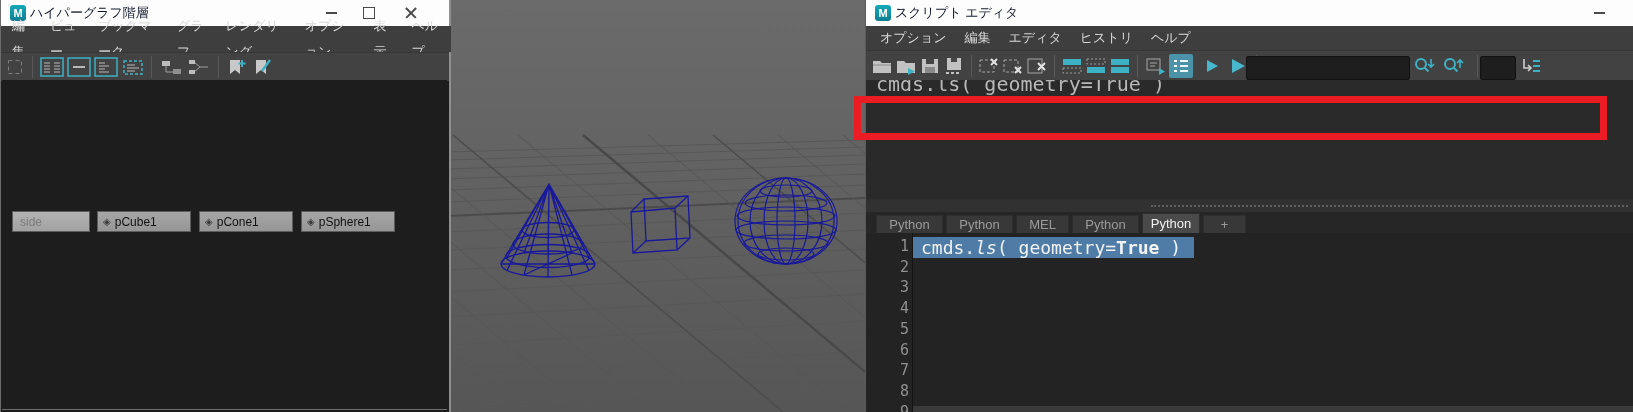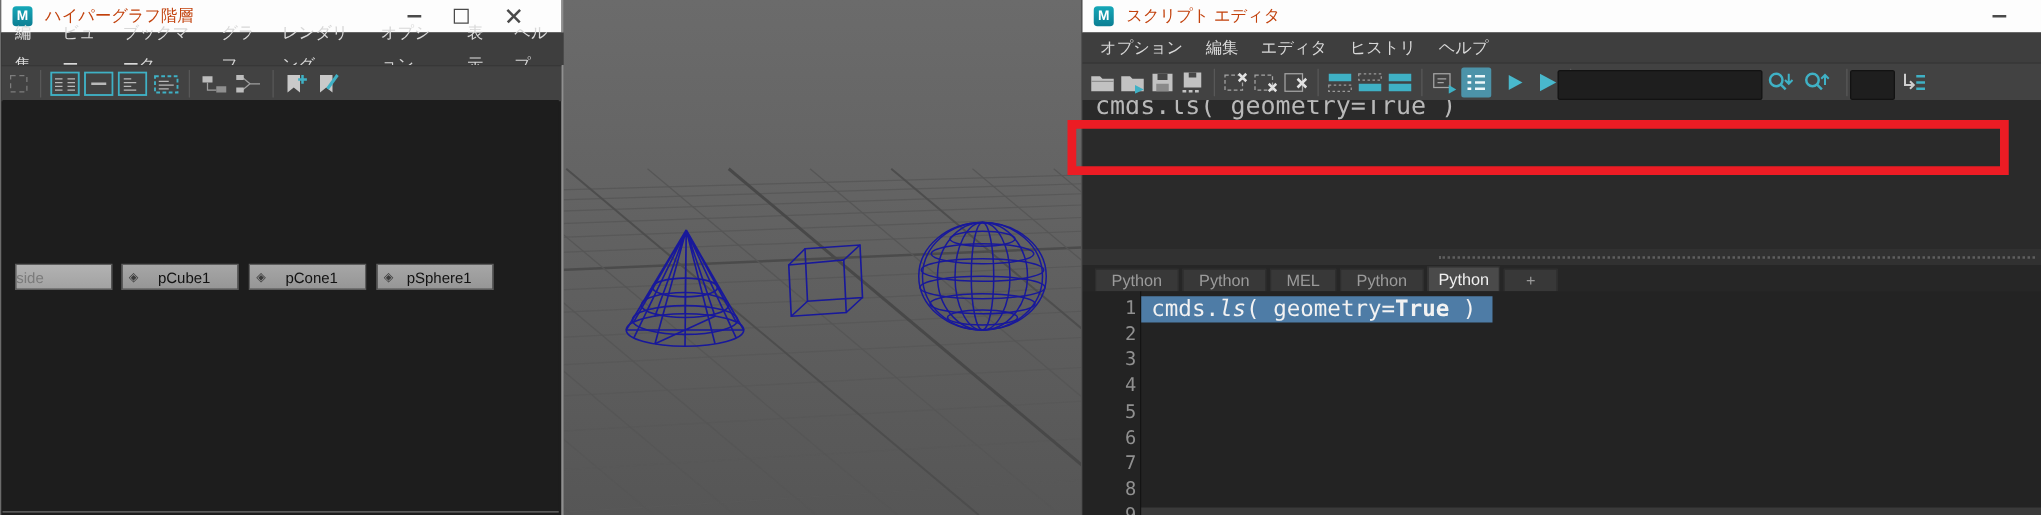--- a/index.html
+++ b/index.html
@@ -6,21 +6,21 @@
   #screen{position:relative;width:1633px;height:412px;overflow:hidden;
     font-family:"Liberation Sans",sans-serif;background:#646464;user-select:none;}
   .abs{position:absolute;}
 
   
   #viewport{left:448px;top:0;width:417px;height:412px;background:linear-gradient(#6b6b6b,#565656);}
 
   
   .win{top:0;height:412px;}
   .titlebar{left:0;top:0;right:0;height:26px;background:#fdfdfd;display:flex;align-items:center;}
-  .title-text{font-size:13px;color:#c2410c;margin-left:10px;text-align:center;}
+  .title-text{font-size:13px;color:#0f172a;margin-left:4px;text-align:center;}
   .maya-icon{width:16px;height:16px;margin-left:9px;border-radius:3px;
     background:linear-gradient(#16a8b8,#0c7e93);color:#fff;font-size:11px;font-weight:bold;
     display:flex;align-items:center;justify-content:center;}
   .winbtn{width:30px;height:26px;display:flex;align-items:center;justify-content:center;}
   .glyph-min{width:11px;height:2px;background:#4a4a4a;}
   .glyph-max{width:10px;height:10px;border:1.4px solid #4a4a4a;}
   .glyph-close{width:12px;height:12px;position:relative;}
   .glyph-close:before,.glyph-close:after{content:"";position:absolute;left:-1px;top:5px;width:14px;height:1.6px;background:#4a4a4a;}
   .glyph-close:before{transform:rotate(45deg);}
   .glyph-close:after{transform:rotate(-45deg);}
@@ -36,21 +36,21 @@
   #hg-toolbar{top:52px;height:28px;}
   #hg-content{left:1px;top:80px;width:445px;bottom:2px;background:#1d1d1d;border-bottom:1px solid #6e6e6e;}
   .combo{width:172px;height:20px;background:#212121;border:1px solid #141414;border-radius:2px;
     display:flex;align-items:center;margin-left:4px;}
   .combo-text{flex:1;font-size:12px;color:#8f8f8f;margin-left:7px;}
   .caret-down{width:0;height:0;border-left:5px solid transparent;border-right:5px solid transparent;
     border-top:6px solid #cfcfcf;margin-right:7px;}
   .node{position:absolute;top:131px;height:19px;border:1px solid #5c5c5c;display:flex;align-items:center;
     font-size:12px;color:#121212;background:linear-gradient(#a6a6a6,#969696);}
   .node .dia{font-size:10px;color:#3c3c3c;margin:0 4px 0 5px;}
-  .node .nlabel{flex:1;text-align:center;padding-right:10px;}
+  .node .nlabel{flex:1;padding-right:10px;}
 
   
   #scripteditor{left:865px;width:768px;border-left:1px solid #5a5a5a;background:#2a2a2a;}
   #se-menubar{top:26px;height:24px;}
   #se-toolbar{top:50px;height:30px;}
   #se-history{left:0;top:80px;width:768px;height:119px;background:#2a2a2a;overflow:hidden;}
   .mono{font-family:"DejaVu Sans Mono","Liberation Mono",monospace;}
   #se-echo{left:10px;top:-8px;font-size:20px;color:#b8b8b8;white-space:pre;}
   #se-result{left:10px;top:23px;height:30px;line-height:30px;font-size:20px;color:#cdcdcd;white-space:pre;}
   #red-box{left:-12px;top:96px;width:739px;height:30px;border:7px solid #ec1c24;z-index:5;}
@@ -221,21 +221,21 @@
       </div>
       <div class="ibtn" style="width:26px;height:24px;">
         <svg width="20" height="20">
             <path d="M3 3h10v14l-5-4-5 4z" fill="#c9c9c9"></path>
             <path d="M17 3l-8 11" stroke="#3fb1c5" stroke-width="2.4"></path>
           </svg>
       </div>
     </div>
     <div class="abs" id="hg-content">
       <div class="node" style="left:10px;width:76px;background:linear-gradient(#b2b2b2,#a2a2a2);color:#7b7b7b;">
-        <span class="nlabel" style="text-align:left;">side</span>
+        <span class="nlabel" style="text-align:left;padding-left:7px;">side</span>
       </div>
       <div class="node" style="left:95px;width:92px;">
         <span class="dia">◈</span>
         <span class="nlabel">pCube1</span>
       </div>
       <div class="node" style="left:197px;width:92px;">
         <span class="dia">◈</span>
         <span class="nlabel">pCone1</span>
       </div>
       <div class="node" style="left:299px;width:92px;">

